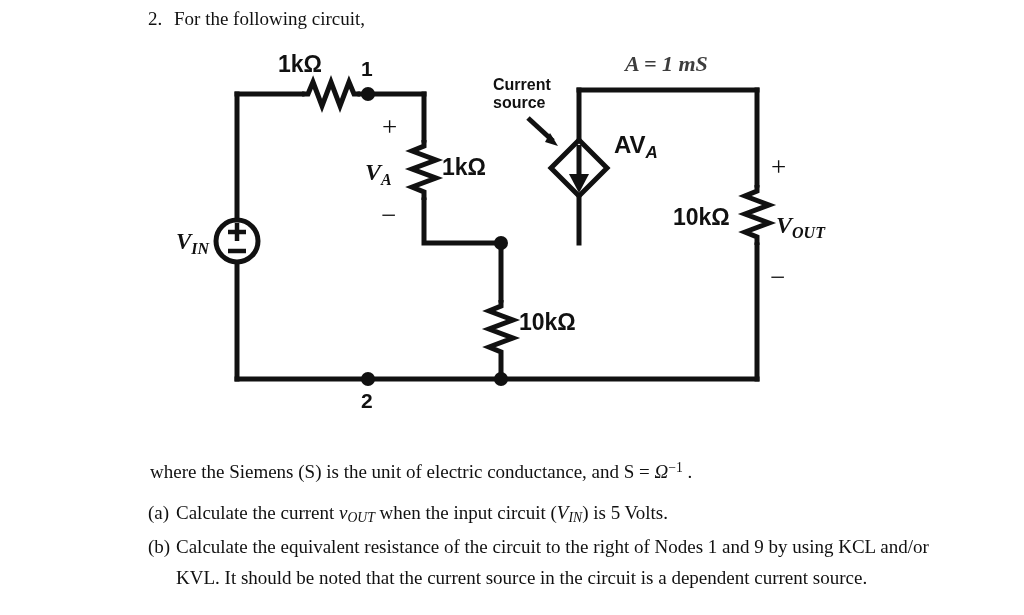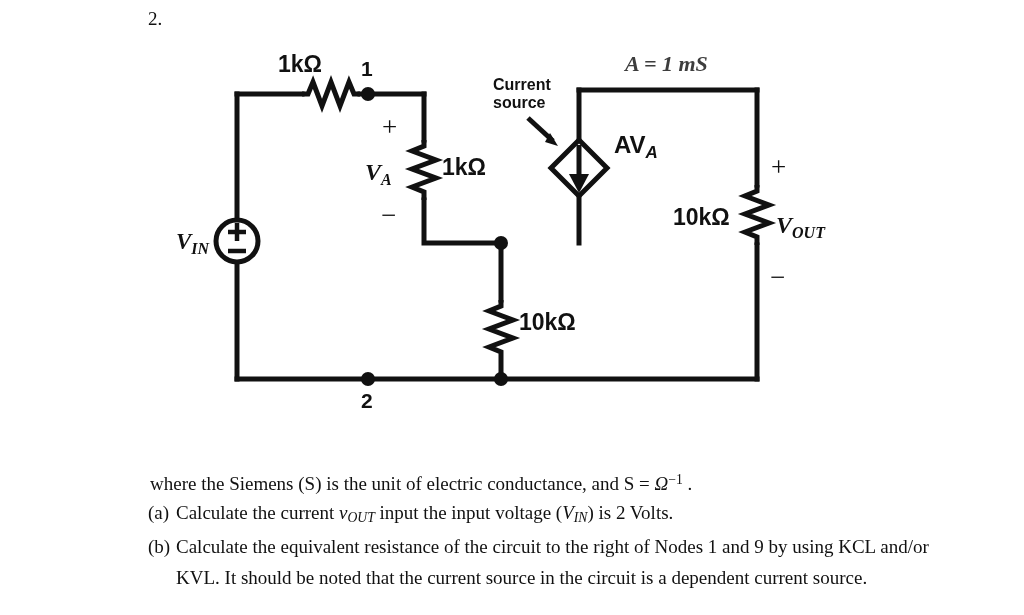--- a/index.html
+++ b/index.html
@@ -97,21 +97,21 @@
   
   .para {
     position: absolute;
     font-family: "Liberation Serif", serif;
     font-size: 19px;
     color: #111111;
     line-height: 31px;
   }
   .where-line {
     left: 150px;
-    top: 464px;
+    top: 452px;
     white-space: nowrap;
   }
   .item {
     display: flex;
     align-items: baseline;
   }
   .item-a { left: 148px; top: 497px; }
   .item-b { left: 148px; top: 531px; width: 800px; }
   .item-marker {
     flex: 0 0 28px;
@@ -120,20 +120,21 @@
   .item-body { flex: 1 1 auto; }
   .sub { font-size: 0.72em; vertical-align: -0.25em; font-style: italic; }
   .sup { font-size: 0.72em; vertical-align: 0.45em; }
   .ital { font-style: italic; }
 </style>
 </head>
 <body>
 
 <div class="q-header">
   <span class="q-num">2.</span>
+  <span class="q-text">For the following circuit,</span>
 </div>
 
 <div class="circuit-wrap">
 <svg class="circuit" width="1024" height="390" viewBox="0 0 1024 390" xmlns="http://www.w3.org/2000/svg">
 
   <path class="wire" d="M 237 56 L 302 56"></path>
 
   <path class="res" d="M 302 56 L 308 56 L 313 44 L 322 68 L 331 44 L 340 68 L 349 44 L 354 56 L 360 56"></path>
 
   <path class="wire" d="M 360 56 L 424 56"></path>
@@ -205,19 +206,19 @@
 
 </svg>
 </div>
 
 <div class="para where-line">
   <span>where the Siemens (S) is the unit of electric conductance, and  S = </span><span class="ital">Ω</span><span class="sup">−1</span><span> .</span>
 </div>
 
 <div class="para item item-a">
   <span class="item-marker">(a)</span>
-  <span class="item-body"><span>Calculate the current  </span><span class="ital">v</span><span class="sub">OUT</span><span>  input the input voltage (</span><span class="ital">V</span><span class="sub">IN</span><span>) is 2 Volts.</span></span>
+  <span class="item-body"><span>Calculate the current  </span><span class="ital">v</span><span class="sub">OUT</span><span>  when the input circuit (</span><span class="ital">V</span><span class="sub">IN</span><span>) is 5 Volts.</span></span>
 </div>
 
 <div class="para item item-b">
   <span class="item-marker">(b)</span>
   <span class="item-body">Calculate the equivalent resistance of the circuit to the right of Nodes 1 and 9 by using KCL and/or KVL. It should be noted that the current source in the circuit is a dependent current source.</span>
 </div>
 
 </body></html>

